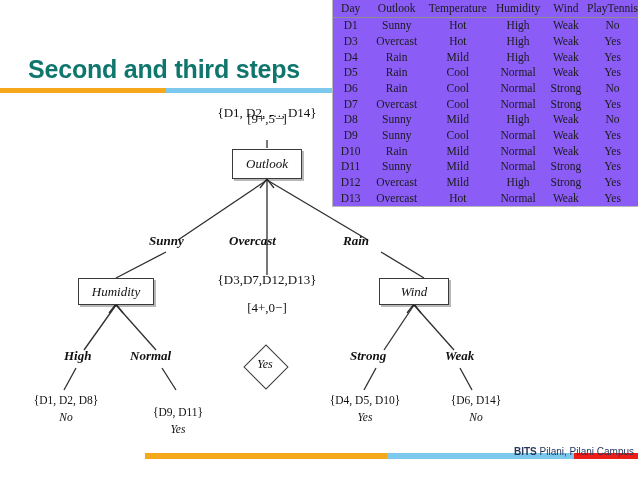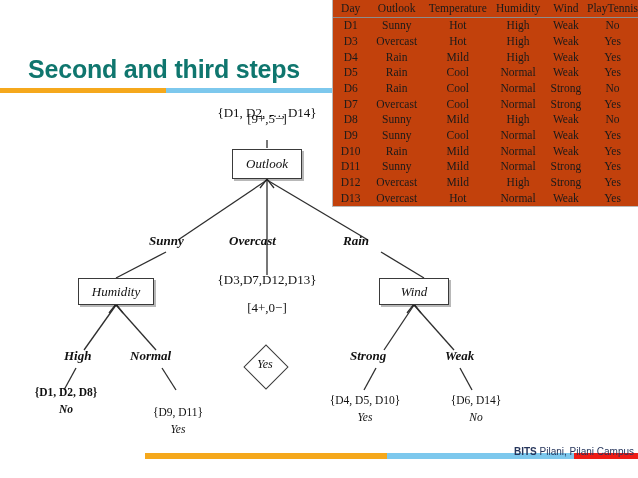--- a/index.html
+++ b/index.html
@@ -70,21 +70,21 @@
   #data-table {
     position: absolute;
     left: 332px;
     top: 0px;
     width: 306px;
     border-left: 1px solid #b9b9b9;
     border-collapse: collapse;
     font-family: "Liberation Serif", serif;
     font-size: 11.5px;
     color: #1a1a1a;
-    background: #c2410c;
+    background: #8b5cf6;
   }
   #data-table table {
     border-collapse: collapse;
     width: 100%;
   }
   #data-table th, #data-table td {
     text-align: center;
     padding: 0.6px 1px;
     font-weight: normal;
     line-height: 1.26;
@@ -358,21 +358,21 @@
   <div class="t-node-box" style="left:216px; top:49px; width:70px; height:30px;">Outlook</div>
 
   <div class="t-edge-label" style="left:133px; top:133px;">Sunny</div>
   <div class="t-edge-label" style="left:213px; top:133px;">Overcast</div>
   <div class="t-edge-label" style="left:327px; top:133px;">Rain</div>
 
   <div class="t-node-box" style="left:62px; top:178px; width:76px; height:27px;">Humidity</div>
   <div class="t-edge-label" style="left:48px; top:248px;">High</div>
   <div class="t-edge-label" style="left:114px; top:248px;">Normal</div>
 
-  <div class="t-leaf" style="left:0px; top:284px; width:100px;font-weight:bold;">
+  <div class="t-leaf" style="left:0px; top:292px; width:100px;">
     <span>{D1, D2, D8}</span>
     <span class="verdict">No</span>
   </div>
   <div class="t-leaf" style="left:112px; top:304px; width:100px;">
     <span>{D9, D11}</span>
     <span class="verdict">Yes</span>
   </div>
 
   <div class="t-set" style="left:176px; top:172px; width:150px;">{D3,D7,D12,D13}</div>
   <div class="t-set" style="left:176px; top:200px; width:150px;">[4+,0−]</div>

